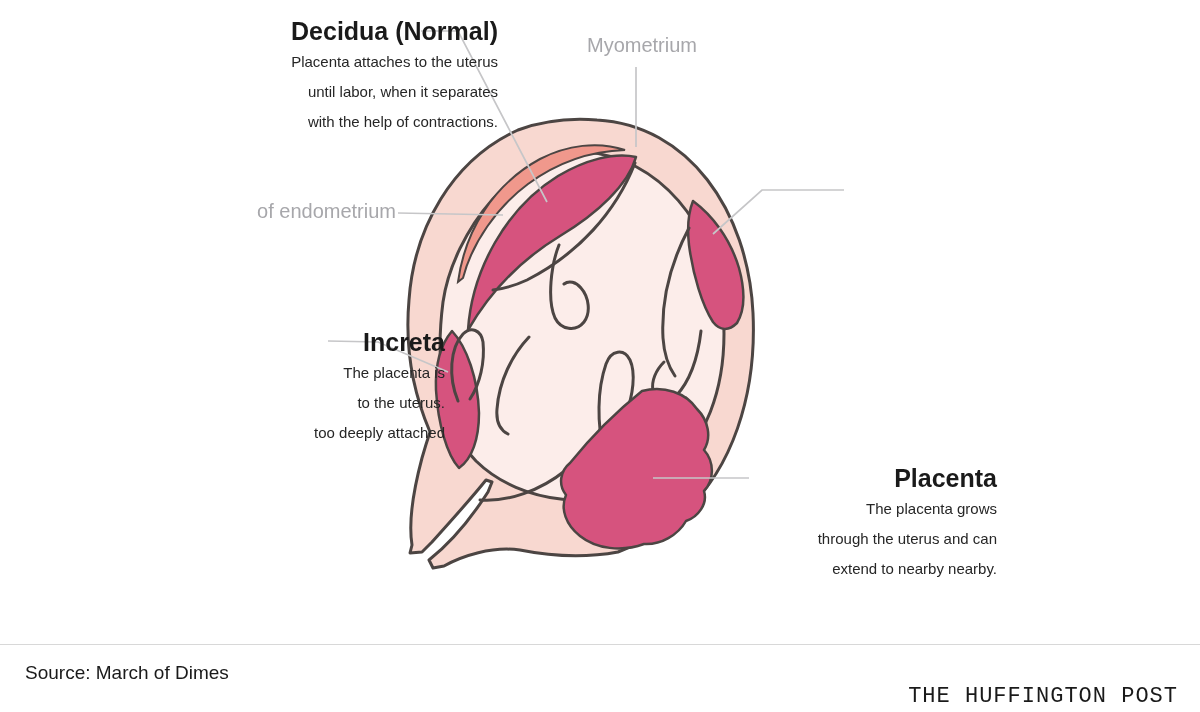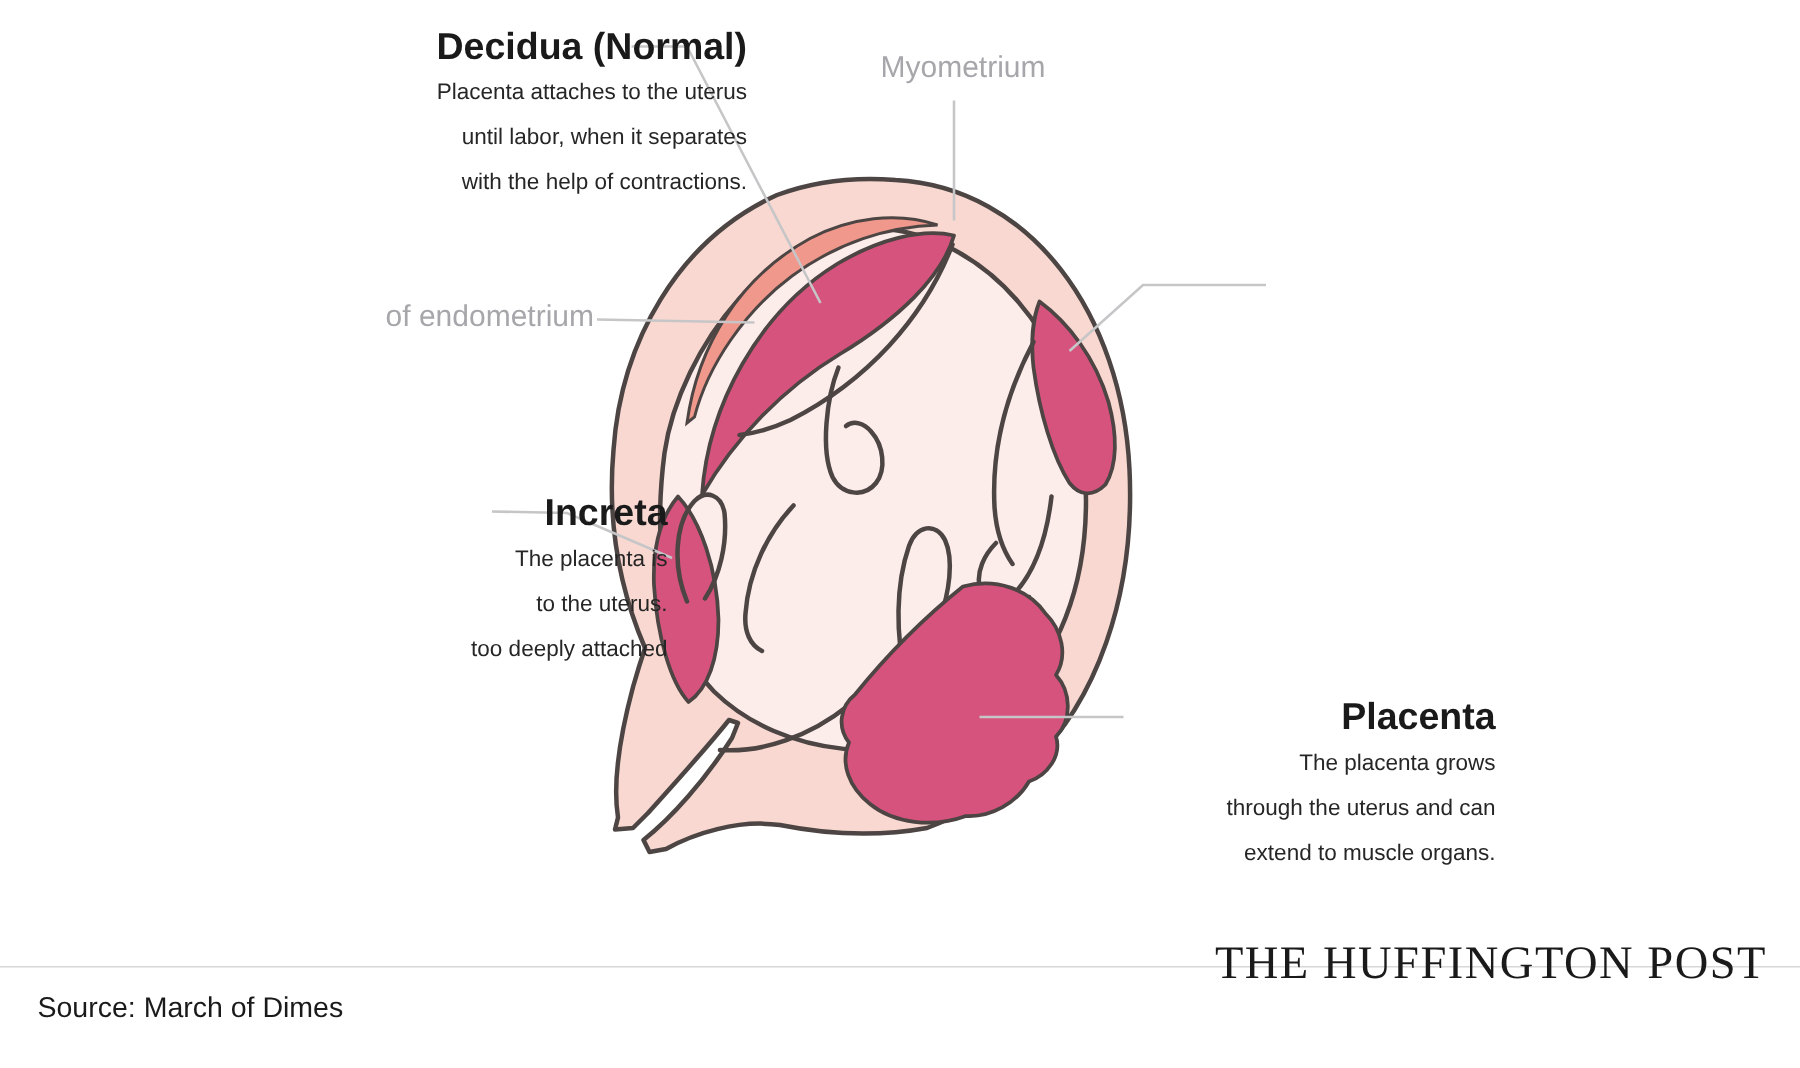--- a/index.html
+++ b/index.html
@@ -20,22 +20,22 @@
   
   .ann{position:absolute;text-align:right;}
   .ann-title{font-size:25px;font-weight:bold;line-height:32px;color:var(--text-dark);}
   .ann-line{font-size:15px;line-height:30px;color:var(--text-body);}
   .struct{position:absolute;font-size:20px;line-height:30px;color:var(--gray-label);}
 
   
   .divider{position:absolute;left:0;right:0;top:644px;height:1px;background:var(--divider);}
   .source{position:absolute;left:25px;top:662px;font-size:19px;color:var(--text-dark);}
   .brand{
-    position:absolute;right:22px;top:624px;
-    font-family:Liberation Serif, serif;font-size:31px;letter-spacing:1px;color:var(--text-dark);
+    position:absolute;right:22px;top:684px;
+    font-family:Liberation Mono, monospace;font-size:22px;letter-spacing:1px;color:var(--text-dark);
   }
 </style>
 </head>
 <body>
 
 <div class="canvas">
 
   <svg class="art" viewBox="0 0 1200 712" aria-hidden="true">
 
     <path class="wall" d="
@@ -146,20 +146,20 @@
     <div class="ann-title">Increta</div>
     <div class="ann-line">The placenta is</div>
     <div class="ann-line">to the uterus.</div>
     <div class="ann-line">too deeply attached</div>
   </div>
 
   <div class="ann" style="left:625px;top:462px;width:372px">
     <div class="ann-title">Placenta</div>
     <div class="ann-line">The placenta grows</div>
     <div class="ann-line">through the uterus and can</div>
-    <div class="ann-line">extend to muscle organs.</div>
+    <div class="ann-line">extend to nearby nearby.</div>
   </div>
 
   <div class="divider"></div>
   <div class="source">Source: March of Dimes</div>
   <div class="brand">THE HUFFINGTON POST</div>
 
 </div>
 
 </body></html>

